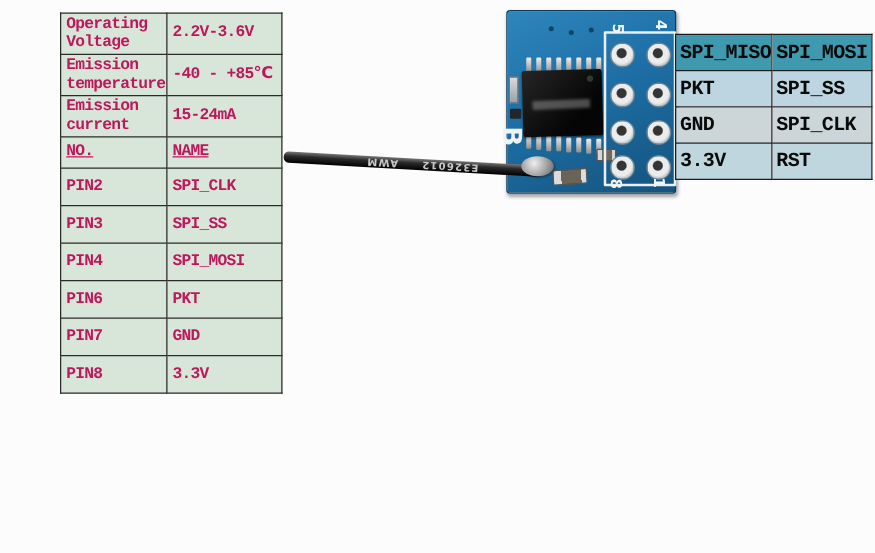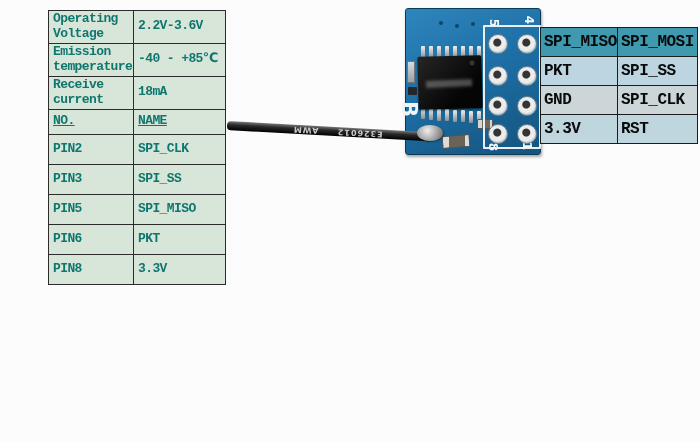--- a/index.html
+++ b/index.html
@@ -13,21 +13,21 @@
 
   
   table.spec {
     position:absolute; left:48px; top:10px; width:177px;
     border-collapse:collapse; table-layout:fixed;
     background:var(--left-table-bg,#d8e6da);
   }
   table.spec td {
     border:1px solid #2b2b2b;
     font-weight:bold; font-size:13px; letter-spacing:-0.6px;
-    color:#0f766e; line-height:1.15; vertical-align:middle;
+    color:#be185d; line-height:1.15; vertical-align:middle;
     padding:1px 2px 1px 4px; overflow:hidden;
   }
   table.spec col.c1 { width:85px; }
   table.spec col.c2 { width:92px; }
   table.spec tr.r-spec  td { height:32px; }
   table.spec tr.r-head  td { height:25px;text-decoration:underline; }
   table.spec tr.r-pin   td { height:30px; }
 
   
   table.pinout {
@@ -123,42 +123,46 @@
   <tbody>
       <tr class="r-spec">
     <td>Operating Voltage</td>
     <td>2.2V-3.6V</td>
   </tr>
   <tr class="r-spec">
     <td>Emission temperature</td>
     <td>-40 - +85℃</td>
   </tr>
   <tr class="r-spec">
-    <td>Receive current</td>
-    <td>18mA</td>
+    <td>Emission current</td>
+    <td>15-24mA</td>
   </tr>
   <tr class="r-head">
     <td>NO.</td>
     <td>NAME</td>
   </tr>
   <tr class="r-pin">
     <td>PIN2</td>
     <td>SPI_CLK</td>
   </tr>
   <tr class="r-pin">
     <td>PIN3</td>
     <td>SPI_SS</td>
   </tr>
   <tr class="r-pin">
-    <td>PIN5</td>
-    <td>SPI_MISO</td>
+    <td>PIN4</td>
+    <td>SPI_MOSI</td>
   </tr>
   <tr class="r-pin">
     <td>PIN6</td>
     <td>PKT</td>
+  </tr>
+  <tr class="r-pin">
+    <td>PIN7</td>
+    <td>GND</td>
   </tr>
   <tr class="r-pin">
     <td>PIN8</td>
     <td>3.3V</td>
   </tr>
 </tbody>
   </table>
 
 <div class="module">
   <div class="via" style="left:33px;top:12px"></div>

